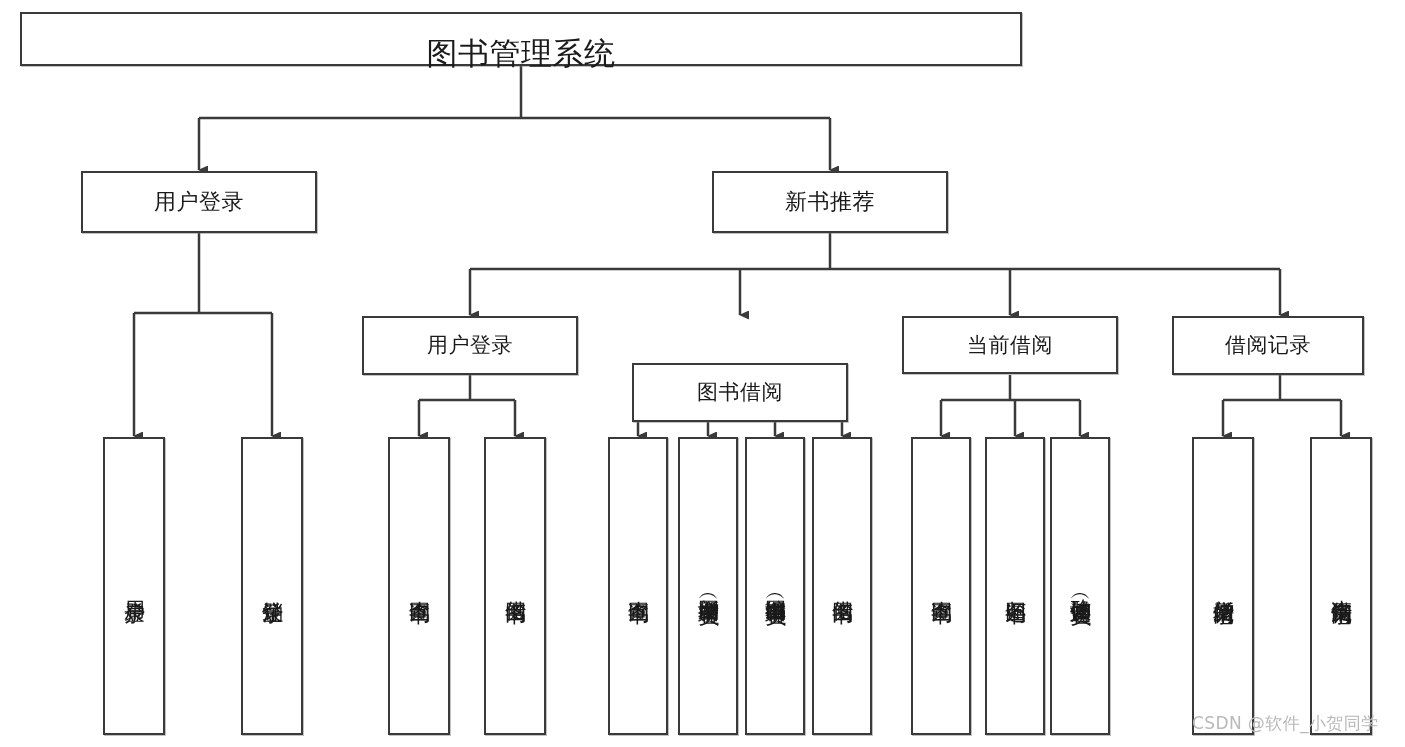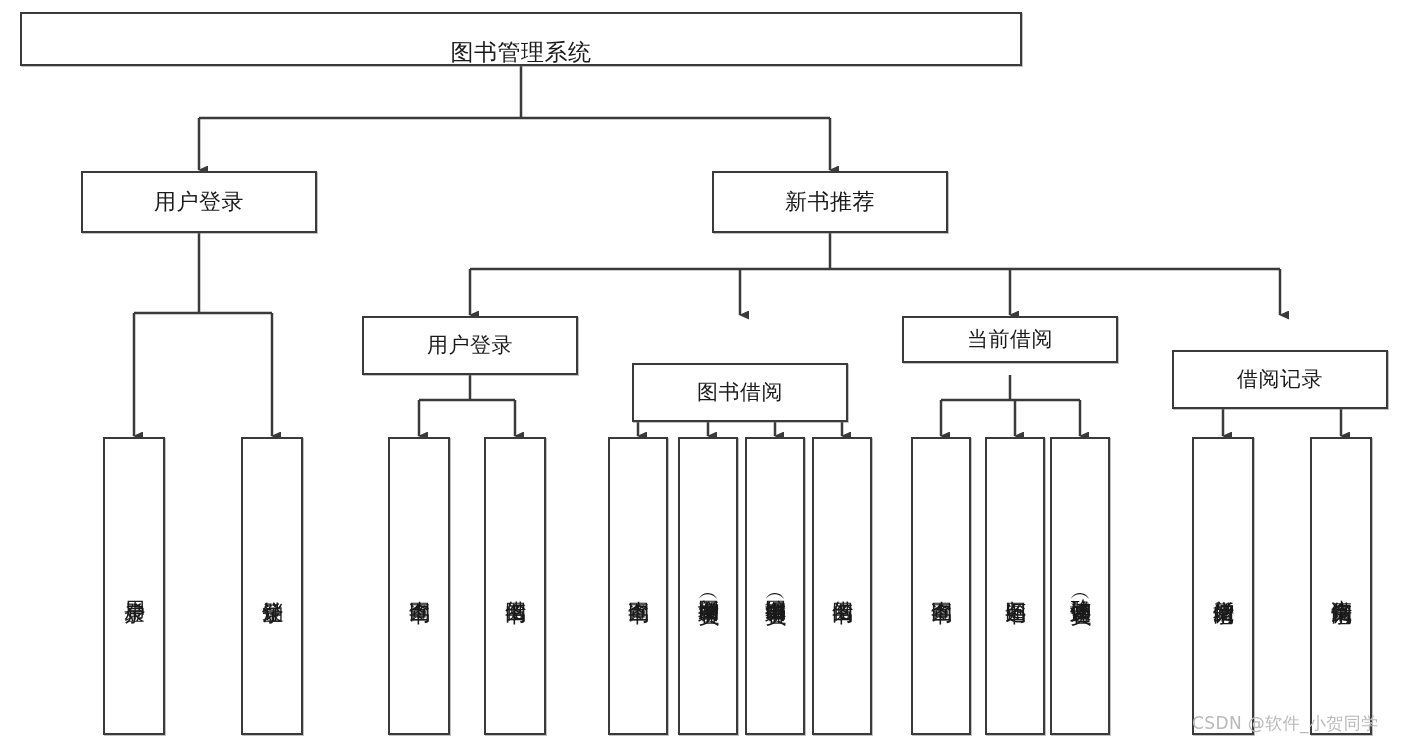--- a/index.html
+++ b/index.html
@@ -35,21 +35,21 @@
     align-items: center;
     justify-content: center;
     box-shadow: 1px 1px 0 rgba(120,120,120,0.45);
   }
   .node-label {
     color: #1a1a1a;
     line-height: 1.18;
     white-space: nowrap;
     letter-spacing: 0.5px;
   }
-  .node-root .node-label { font-size: 23px; margin-top: 28px; }
+  .node-root .node-label { font-size: 31px; margin-top: 28px; }
   .node-l1 .node-label { font-size: 22px; }
   .node-l2 .node-label { font-size: 21px; }
   .node-leaf {
     align-items: center;
     justify-content: center;
   }
   .node-leaf .node-label {
     font-size: 21px;
     writing-mode: vertical-rl;
     text-orientation: upright;
@@ -125,24 +125,24 @@
       </div>
       <div class="node-box node-l1" style="left: 712px; top: 171px; width: 236px; height: 62px;">
         <span class="node-label">新书推荐</span>
       </div>
       <div class="node-box node-l2" style="left: 362px; top: 316px; width: 216px; height: 59px;">
         <span class="node-label">用户登录</span>
       </div>
       <div class="node-box node-l2" style="left: 632px; top: 316px; width: 216px; height: 59px; margin-top: 47px;">
         <span class="node-label">图书借阅</span>
       </div>
-      <div class="node-box node-l2" style="left: 902px; top: 316px; width: 216px; height: 47px;">
+      <div class="node-box node-l2" style="left: 902px; top: 316px; width: 216px; height: 58px;">
         <span class="node-label">当前借阅</span>
       </div>
-      <div class="node-box node-l2" style="left: 1172px; top: 316px; width: 216px; height: 59px; margin-top: 34px;">
+      <div class="node-box node-l2" style="left: 1172px; top: 316px; width: 192px; height: 59px;">
         <span class="node-label">借阅记录</span>
       </div>
       <div class="node-box node-leaf-box node-leaf" style="left: 103px; top: 437px; width: 62px; height: 298px;">
         <span class="node-label">用户登录</span>
       </div>
       <div class="node-box node-leaf-box node-leaf" style="left: 241px; top: 437px; width: 62px; height: 298px;">
         <span class="node-label">注销登录</span>
       </div>
       <div class="node-box node-leaf-box node-leaf" style="left: 388px; top: 437px; width: 62px; height: 298px;">
         <span class="node-label">查询图书</span>

